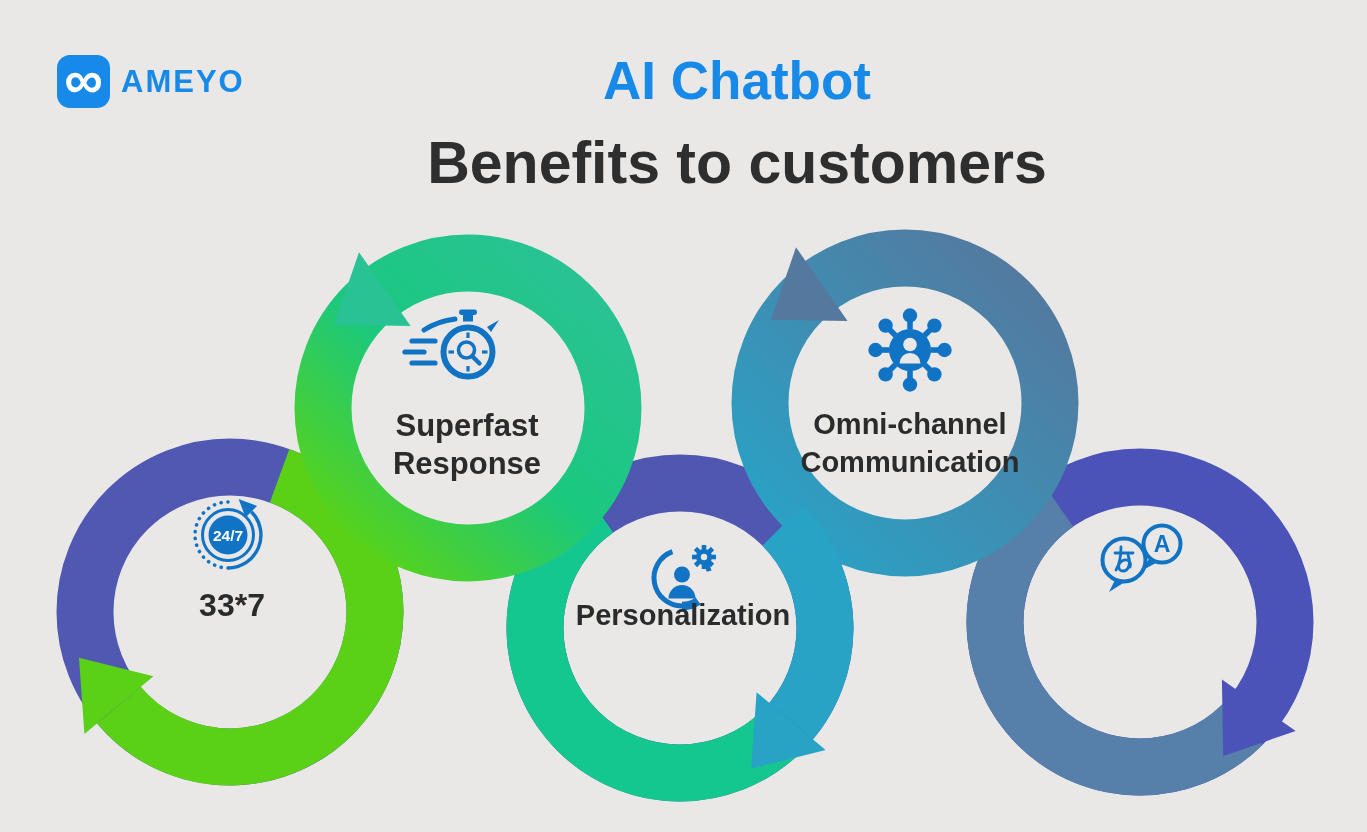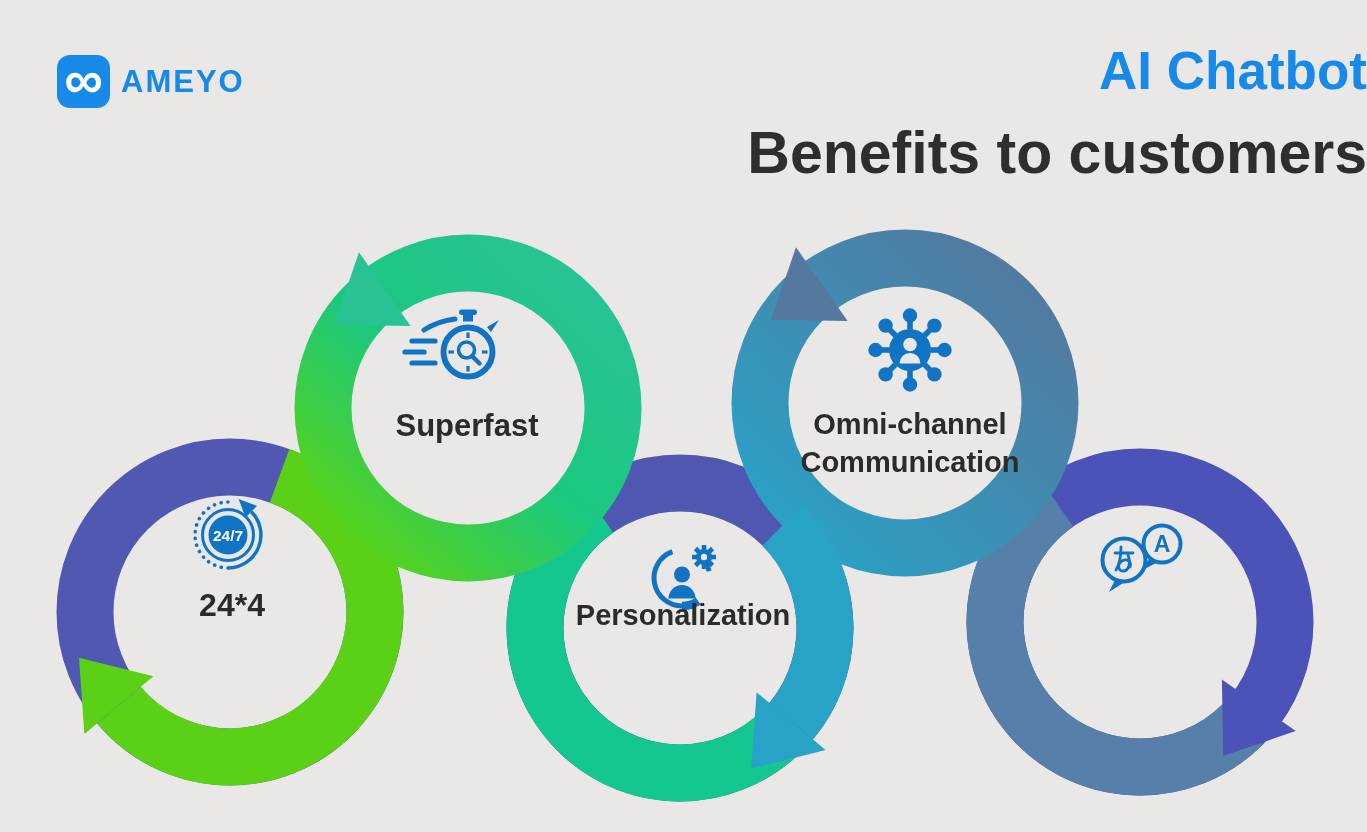--- a/index.html
+++ b/index.html
@@ -21,22 +21,22 @@
     background:#1789E8;
     display:flex;align-items:center;justify-content:center;
   }
   .logo-mark span{
     color:#ffffff;font-size:54px;font-weight:700;line-height:46px;margin-top:-6px;
   }
   .logo-text{
     color:#1789E8;font-size:31px;font-weight:700;letter-spacing:2px;
   }
   .titles{
-    position:absolute;left:107px;top:40px;width:1260px;
-    text-align:right;
+    position:absolute;left:107px;top:50px;width:1260px;
+    text-align:center;
   }
   .title-line1{
     color:#1789E8;font-size:53px;font-weight:800;line-height:62px;
   }
   .title-line2{
     color:#2E2E2E;font-size:59px;font-weight:800;line-height:66px;margin-top:18px;
   }
   
   .lbl{
     position:absolute;text-align:center;
@@ -178,24 +178,25 @@
     </div>
     <div class="logo-text">AMEYO</div>
   </div>
 
   <div class="titles">
     <div class="title-line1">AI Chatbot</div>
     <div class="title-line2">Benefits to customers</div>
   </div>
 
   <div class="lbl lbl-1">
-    <div>24*4</div>
+    <div>33*7</div>
   </div>
   <div class="lbl lbl-2">
     <div>Superfast</div>
+    <div>Response</div>
   </div>
   <div class="lbl lbl-3">
     <div>Personalization</div>
   </div>
   <div class="lbl lbl-4">
     <div>Omni-channel</div>
     <div>Communication</div>
   </div>
 
 </div>

